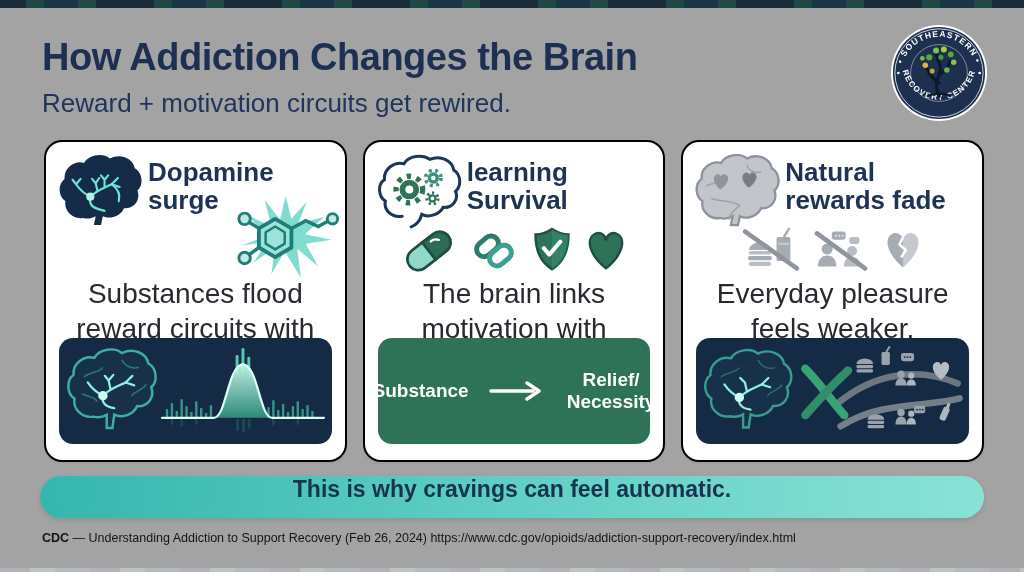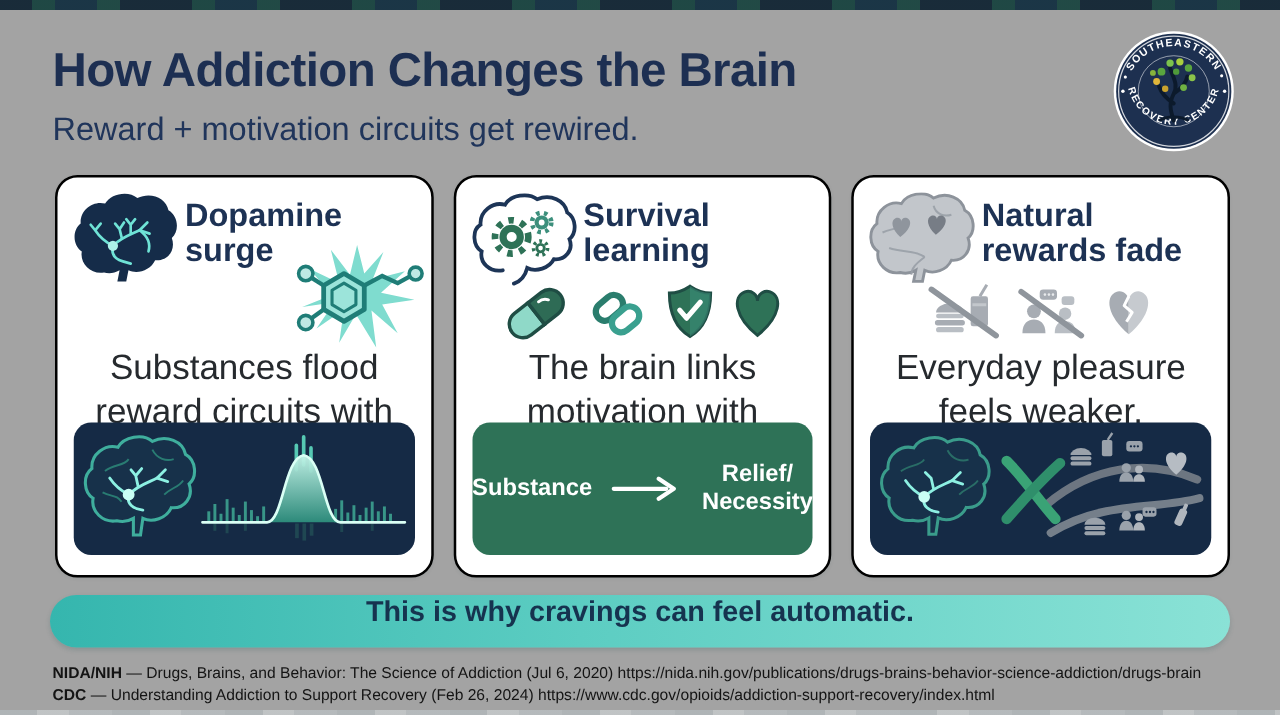--- a/index.html
+++ b/index.html
@@ -46,21 +46,21 @@
   .card-desc{
     position:absolute;left:8px;right:8px;top:134px;margin:0;
     text-align:center;font-size:28px;line-height:1.25;color:#262a2e;font-weight:500;
   }
   .card-panel{
     position:absolute;left:13px;right:13px;bottom:16px;height:106px;
     border-radius:14px;display:flex;align-items:center;justify-content:space-between;
     overflow:hidden;
   }
   .panel-dark{background:#152a45;padding:0 6px;}
-  .panel-green{background:#2e7257;gap:0;}
+  .panel-green{background:#2e7257;justify-content:center;gap:20px;}
   .flow-from{color:#fff;font-weight:700;font-size:19px;}
   .flow-to{color:#fff;font-weight:700;font-size:19px;line-height:1.15;text-align:center;}
   .flow-arrow{width:58px;height:20px;flex:0 0 auto;}
   
   .banner{
     position:absolute;left:40px;right:40px;top:476px;height:42px;border-radius:21px;
     background:linear-gradient(90deg,#35b6ae 0%,#5ccdc2 45%,#8ae2d6 100%);
     display:flex;justify-content:center;
     box-shadow:0 2px 4px rgba(20,80,80,.18);
   }
@@ -229,22 +229,22 @@
           <circle r="11" fill="#3c8f7c"></circle>
           <circle r="4.5" fill="#ffffff"></circle>
         </g>
         <g transform="translate(64,50) scale(.42)">
           <circle r="15" fill="none" stroke="#2e7257" stroke-width="8" stroke-dasharray="6 7.5"></circle>
           <circle r="11" fill="#2e7257"></circle>
           <circle r="5" fill="#ffffff"></circle>
         </g>
       </svg>
       <h2 class="card-title">
+        <div>learning</div>
         <div>Survival</div>
-        <div>learning</div>
       </h2>
       <div class="icon-row">
         <svg viewBox="0 0 64 52" width="58" height="48">
           <g transform="translate(32,27) rotate(-38)">
             <path d="M0,-12 L-15,-12 A12,12 0 0 0 -15,12 L0,12 Z" fill="#8fd9c8" stroke="#1f4d44" stroke-width="3"></path>
             <path d="M0,-12 L15,-12 A12,12 0 0 1 15,12 L0,12 Z" fill="#2e6b55" stroke="#1f4d44" stroke-width="3"></path>
             <path d="M8,-7 A9,9 0 0 1 16,-3" stroke="#ffffff" stroke-width="2.6" fill="none" stroke-linecap="round"></path>
           </g>
         </svg>
         <svg viewBox="0 0 56 52" width="52" height="48">
@@ -398,18 +398,17 @@
         </svg>
       </div>
     </section>
   </main>
 
   <div class="banner">
     <span>This is why cravings can feel automatic.</span>
   </div>
 
   <footer class="citations">
-    <p><b>NIDA/NIH</b> <span>— Drugs, Brains, and Behavior: The Science of Addiction (Jul 6, 2020) https://nida.nih.gov/publications/drugs-brains-behavior-science-addiction/drugs-brain</span></p>
     <p><b>CDC</b> <span>— Understanding Addiction to Support Recovery (Feb 26, 2024) https://www.cdc.gov/opioids/addiction-support-recovery/index.html</span></p>
   </footer>
 
   <div class="bottom-strip"></div>
 </div>
 
 </body></html>

